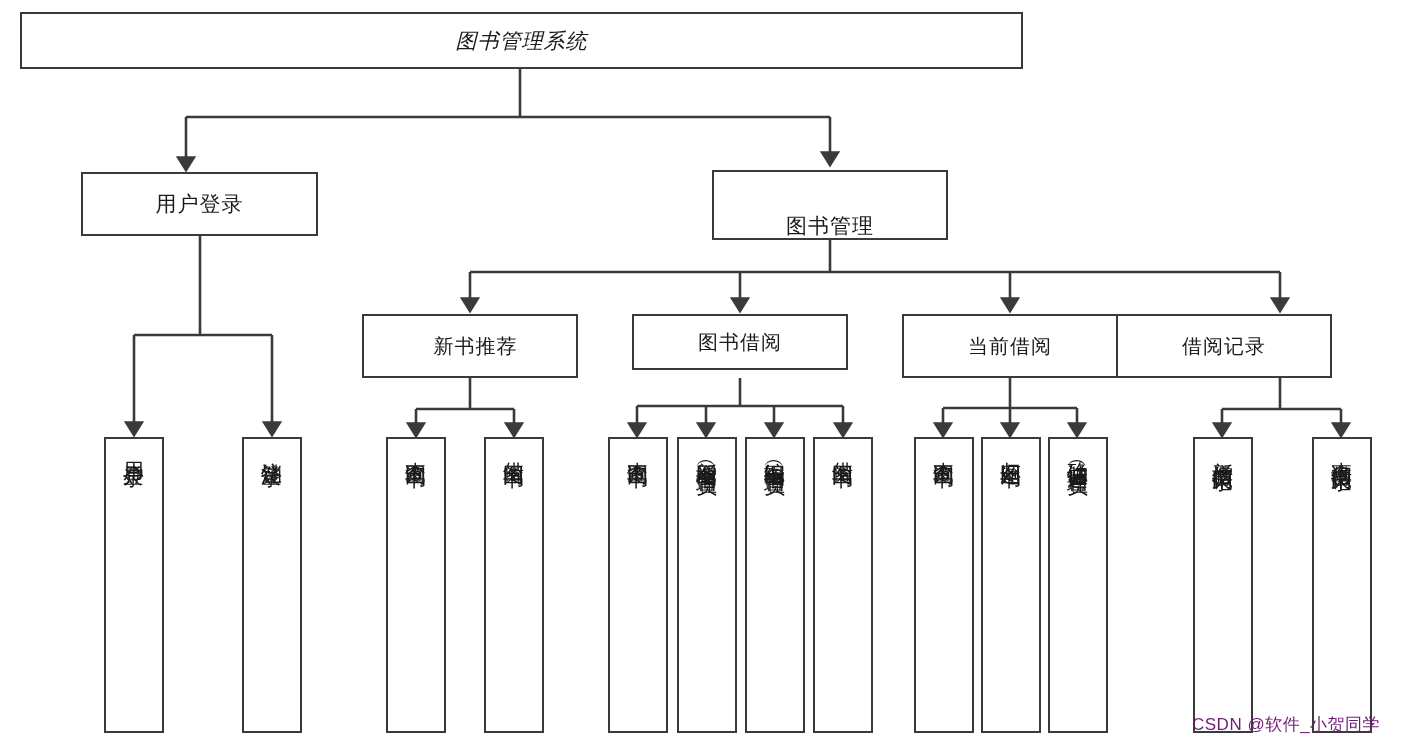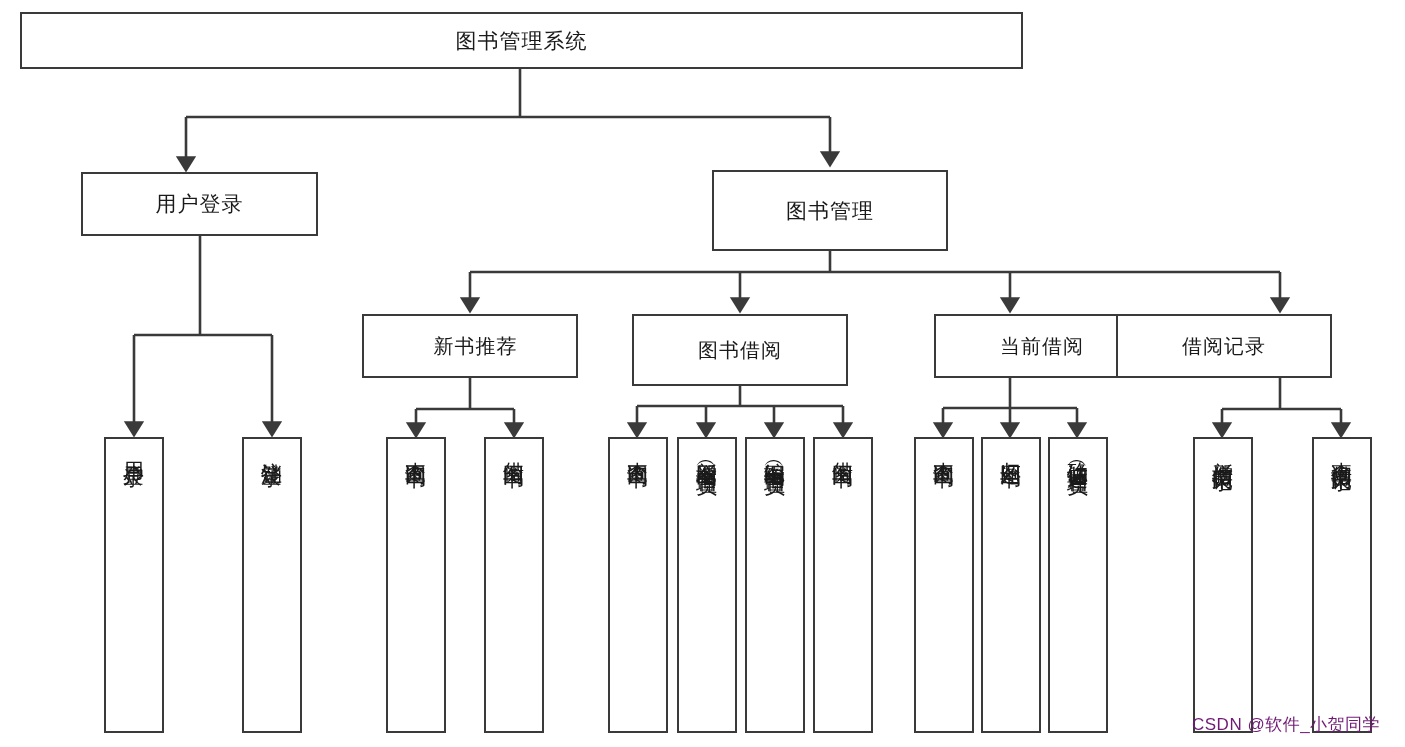--- a/index.html
+++ b/index.html
@@ -91,41 +91,41 @@
       <path d="M1010,408 L1010,428" marker-end="url(#arw)"></path>
       <path d="M1077,408 L1077,428" marker-end="url(#arw)"></path>
 
       <path d="M1280,378 L1280,409"></path>
       <path d="M1222,409 L1341,409"></path>
       <path d="M1222,409 L1222,428" marker-end="url(#arw)"></path>
       <path d="M1341,409 L1341,428" marker-end="url(#arw)"></path>
     </g>
   </svg>
 
-  <div class="node h" style="left:20px;top:12px;width:1003px;height:57px;">
+  <div class="node h" style="left:20px;top:12px;width:1003px;height:57px;font-style:italic;">
     <span class="lbl">图书管理系统</span>
   </div>
 
   <div class="node h" style="left:81px;top:172px;width:237px;height:64px;">
     <span class="lbl">用户登录</span>
   </div>
 
-  <div class="node h" style="left:712px;top:170px;width:236px;height:81px;">
+  <div class="node h" style="left:712px;top:170px;width:236px;height:70px;align-items:flex-end;">
     <span class="lbl">图书管理</span>
   </div>
 
   <div class="node h2" style="left:362px;top:314px;width:216px;height:64px;padding-left:11px;">
     <span class="lbl">新书推荐</span>
   </div>
 
-  <div class="node h2" style="left:632px;top:314px;width:216px;height:72px;">
+  <div class="node h2" style="left:632px;top:314px;width:216px;height:56px;">
     <span class="lbl">图书借阅</span>
   </div>
 
-  <div class="node h2" style="left:902px;top:314px;width:216px;height:64px;margin-left:32px;">
+  <div class="node h2" style="left:902px;top:314px;width:216px;height:64px;">
     <span class="lbl">当前借阅</span>
   </div>
 
   <div class="node h2" style="left:1116px;top:314px;width:216px;height:64px;">
     <span class="lbl">借阅记录</span>
   </div>
 
   <div class="node v" style="left:104px;top:437px;width:60px;height:296px;">
     <span class="lbl">用户登录</span>
   </div>

